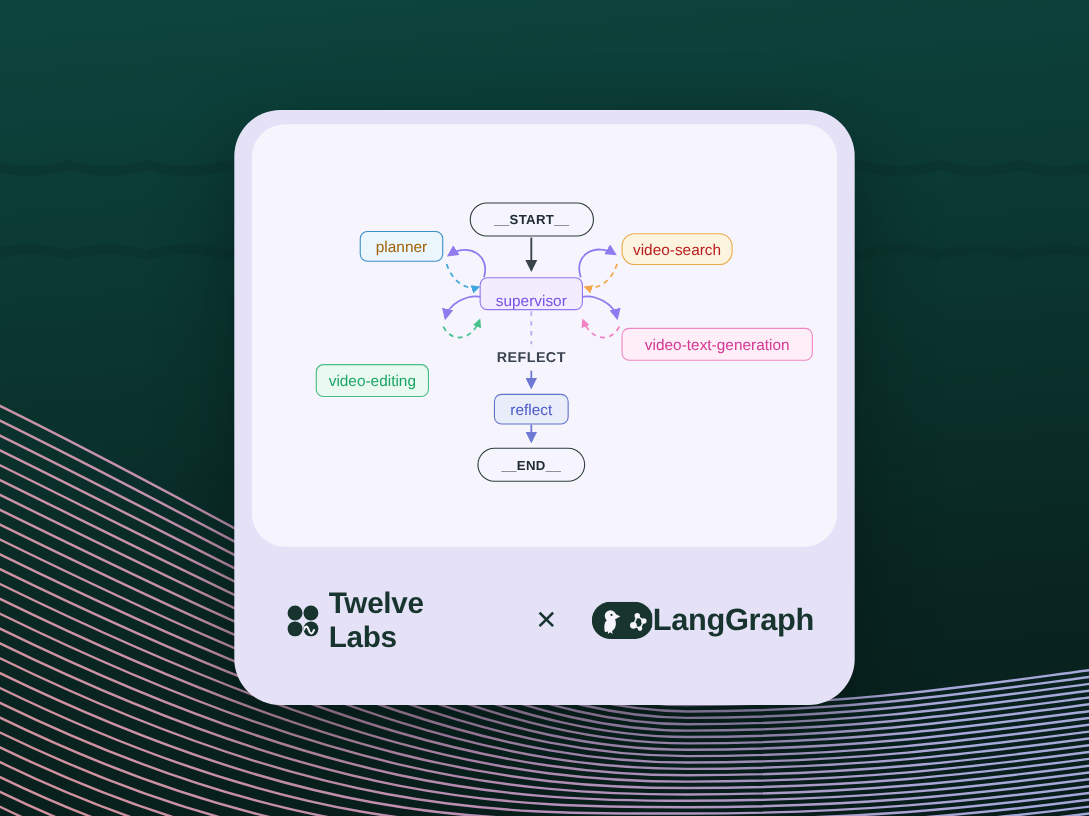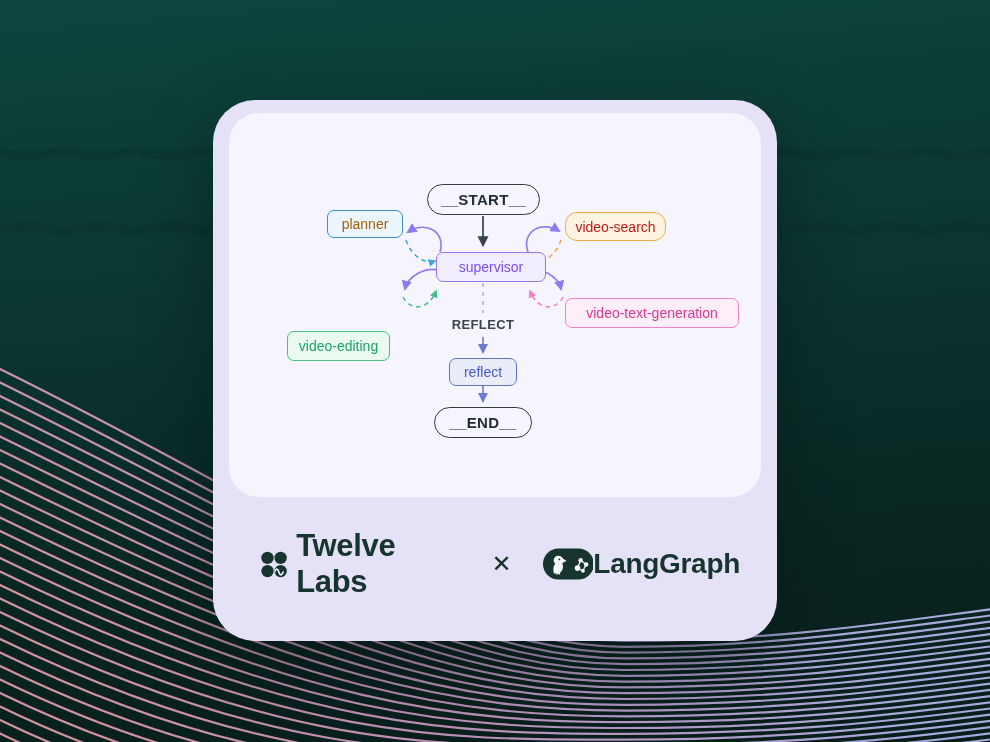--- a/index.html
+++ b/index.html
@@ -16,30 +16,30 @@
   }
   .panel{
     position:absolute;left:16px;top:13px;width:532px;height:384px;
     background:#f6f4fd;border-radius:30px;
   }
   #edges{position:absolute;left:0;top:0;width:990px;height:742px;pointer-events:none;}
   .node{
     position:absolute;box-sizing:border-box;display:flex;align-items:center;justify-content:center;
     font-size:14px;border:1.5px solid;border-radius:7px;background:#fff;white-space:nowrap;
   }
-  .node.pill{border-radius:17px;font-weight:700;font-size:15px;letter-spacing:.3px;border-width:1.7px;text-align:right;}
+  .node.pill{border-radius:17px;font-weight:700;font-size:12px;letter-spacing:.3px;border-width:1.7px;text-align:right;}
   .edge-label{
     position:absolute;left:441px;top:317px;width:84px;text-align:center;
     font-size:13px;font-weight:600;color:#3a4450;letter-spacing:.4px;
   }
   .logo-row{
     position:absolute;left:260px;top:542px;width:480px;height:44px;
     display:flex;align-items:center;color:#17342e;
   }
-  .tl-word{font-size:31px;font-weight:700;letter-spacing:-.3px;margin-left:8px;}
+  .tl-word{font-size:27px;font-weight:700;letter-spacing:-.3px;margin-left:8px;}
   .x-sep{font-size:24px;font-weight:400;margin:0 31px 0 33px;}
   .lg-word{font-size:28px;font-weight:700;letter-spacing:-.3px;}
 </style>
 </head>
 <body>
 
 <div id="stage">
 
   <svg id="bg-waves" viewBox="0 0 990 742">
     <defs>
@@ -141,21 +141,21 @@
   </div>
 
   <div class="node" style="left: 327px; top: 210px; width: 76px; height: 28px; border-color: rgb(58, 143, 202); background: rgb(234, 245, 252); color: #a16207;">
     <span>planner</span>
   </div>
 
   <div class="node" style="left: 565px; top: 212px; width: 101px; height: 29px; border-color: rgb(237, 170, 72); background: rgb(253, 244, 224); color: #b91c1c; border-radius: 12px;">
     <span>video-search</span>
   </div>
 
-  <div class="node" style="left: 436px; top: 252px; width: 110px; height: 30px; border-color: rgb(146, 119, 238); background: rgb(241, 237, 254); color: rgb(122, 79, 232);">
+  <div class="node" style="left: 436px; top: 252px; width: 94px; height: 30px; border-color: rgb(146, 119, 238); background: rgb(241, 237, 254); color: rgb(122, 79, 232); align-items: flex-end;">
     <span>supervisor</span>
   </div>
 
   <div class="node" style="left: 287px; top: 291px; width: 103px; height: 30px; border-color: rgb(72, 189, 133); background: rgb(234, 250, 241); color: rgb(27, 165, 101); margin-top: 40px;">
     <span>video-editing</span>
   </div>
 
   <div class="node" style="left: 565px; top: 266px; width: 174px; height: 30px; border-color: rgb(239, 134, 195); background: rgb(253, 238, 248); color: rgb(214, 55, 147); margin-top: 32px;">
     <span>video-text-generation</span>
   </div>

